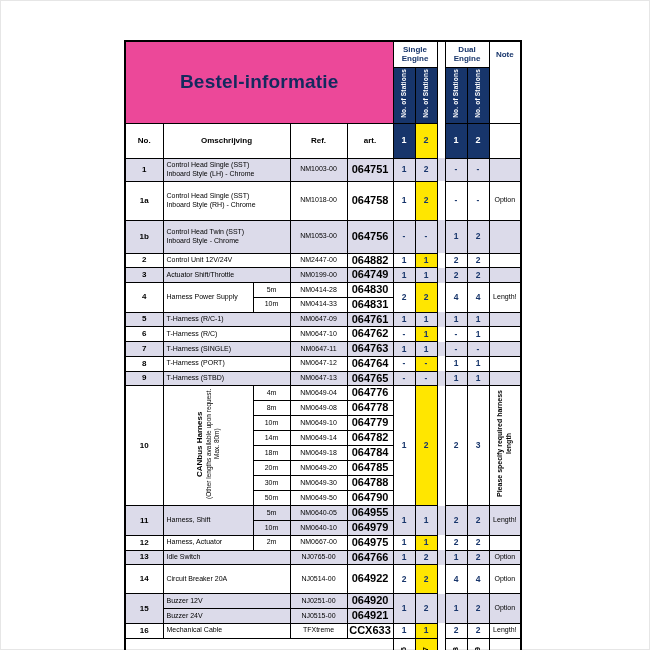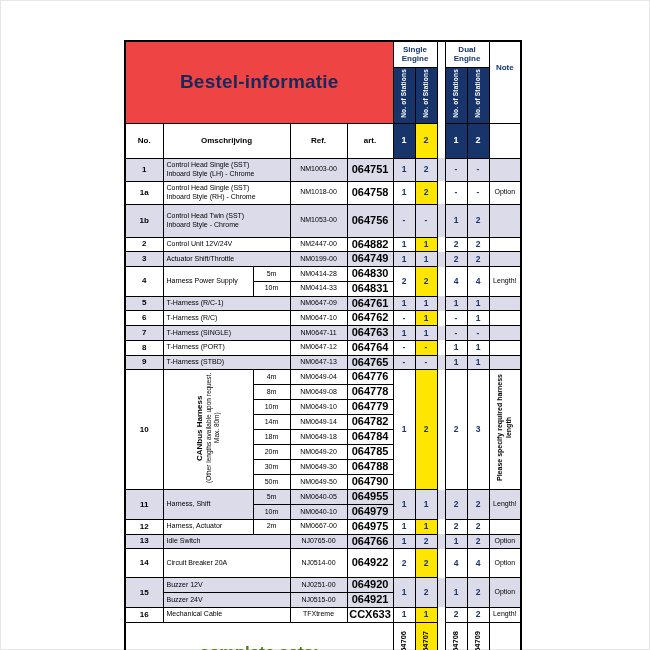--- a/index.html
+++ b/index.html
@@ -6,24 +6,24 @@
   html,body{margin:0;padding:0}
   body{width:650px;height:650px;position:relative;background:#fff;font-family:"Liberation Sans",sans-serif}
   #frame{position:absolute;inset:0;border:1px solid #e6e6e6;pointer-events:none}
   #wrap{position:absolute;left:124px;top:40px}
   table{border-collapse:collapse;table-layout:fixed;width:396px;border:2px solid #000}
   td{border:1px solid #000;padding:0;font-size:7px;color:#000;vertical-align:middle;overflow:hidden;line-height:1.25}
   tr.shaded td{background:#dcdbea}
   td.gap{border-top:none;border-bottom:none;background:#fff}
   td.yellow{background:#ffe600}
   td.navy{background:#17356b;color:#fff;text-align:center}
-  .title-cell{text-align:center;background:#ef4444}
+  .title-cell{text-align:center;background:#ec4899}
   .title{font-size:19px;font-weight:bold;color:#132a5e;letter-spacing:.2px}
   .group{font-weight:bold;color:#17356b;text-align:center;font-size:8px;line-height:1.15;padding:2px 1px;vertical-align:middle}
-  .note-head{font-weight:bold;color:#17356b;text-align:center;vertical-align:top;padding-top:21px;font-size:8px}
+  .note-head{font-weight:bold;color:#17356b;text-align:center;vertical-align:top;padding-top:8px;font-size:8px}
   .vtext,.vwrap{writing-mode:vertical-rl;transform:rotate(180deg);display:inline-block}
   .vtext{white-space:nowrap}
   .stations{font-size:6.5px;font-weight:bold;color:#fff;letter-spacing:.2px}
   .colhead{font-weight:bold;text-align:center;font-size:8px;background:#fff}
   .num{font-weight:bold;font-size:9px;text-align:center}
   td.navytext{color:#17356b}
   .no{text-align:center;font-weight:bold;font-size:8px}
   .desc{text-align:left;padding-left:3px;font-size:7px}
   .len{text-align:center;font-size:7px}
   .ref{text-align:center;font-size:7px}
@@ -98,21 +98,21 @@
           </td>
           <td class="ref">NM1003-00</td>
           <td class="art">064751</td>
           <td class="val">1</td>
           <td class="val yellow">2</td>
           <td class="gap"></td>
           <td class="val">-</td>
           <td class="val">-</td>
           <td class="note"></td>
         </tr>
-        <tr style="height: 23px;">
+        <tr style="height: 39px;">
           <td class="no">1a</td>
           <td class="desc" colspan="2">
             <div>Control Head  Single (SST)</div>
             <div>Inboard Style (RH) - Chrome</div>
           </td>
           <td class="ref">NM1018-00</td>
           <td class="art">064758</td>
           <td class="val">1</td>
           <td class="val yellow">2</td>
           <td class="gap"></td>

